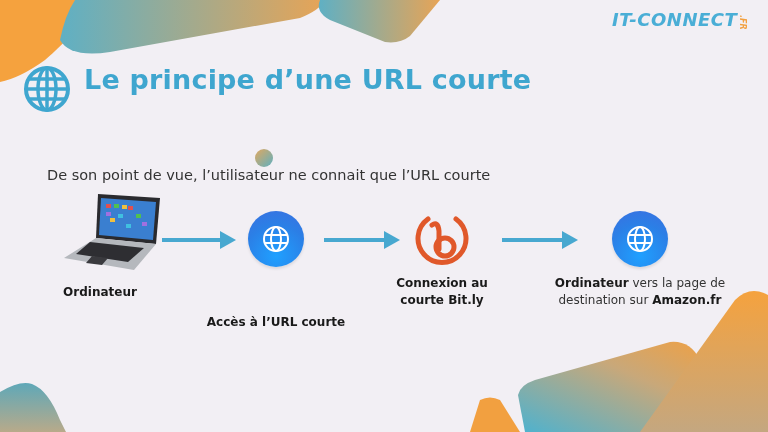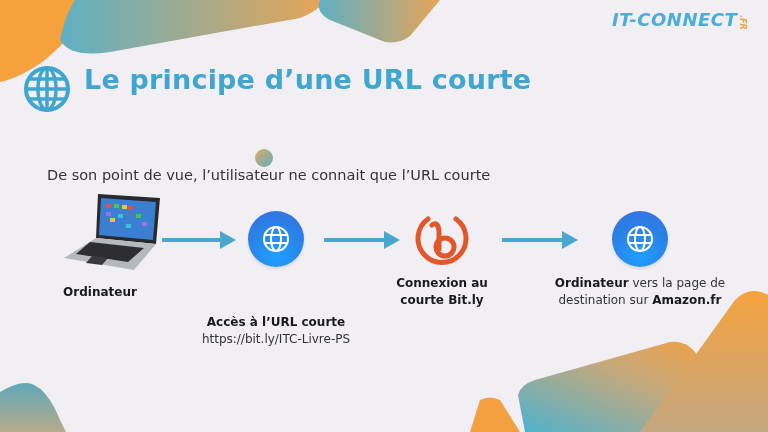--- a/index.html
+++ b/index.html
@@ -117,21 +117,20 @@
 <div class="circle-icon" style="left:248px;top:211px;">
   <svg width="30" height="30" viewBox="0 0 30 30">
       <circle cx="15" cy="15" r="12" fill="none" stroke="#fff" stroke-width="2"></circle>
       <ellipse cx="15" cy="15" rx="5" ry="12" fill="none" stroke="#fff" stroke-width="2"></ellipse>
       <line x1="3" y1="11" x2="27" y2="11" stroke="#fff" stroke-width="2"></line>
       <line x1="3" y1="19" x2="27" y2="19" stroke="#fff" stroke-width="2"></line>
     </svg>
 </div>
 <div class="node" style="left:196px;top:286px;width:160px;margin-top:28px;">
   <b>Accès à l’URL courte</b><br>
-  <span>https://bit.ly/ITC-Livre-PS</span>
 </div>
 
 <div class="arrow" style="left:324px;top:238px;width:62px;"></div>
 
 <svg style="position:absolute;left:412px;top:209px;" width="60" height="60" viewBox="0 0 60 60">
   <path d="M16,10 A24,24 0 1,0 44,10" fill="none" stroke="#e0582a" stroke-width="5" stroke-linecap="round"></path>
   <path d="M20,16 Q26,12 27,22 L27,40" fill="none" stroke="#e0582a" stroke-width="5" stroke-linecap="round"></path>
   <circle cx="33" cy="38" r="9" fill="none" stroke="#e0582a" stroke-width="5"></circle>
 </svg>
 <div class="node" style="left:372px;top:275px;width:140px;">

